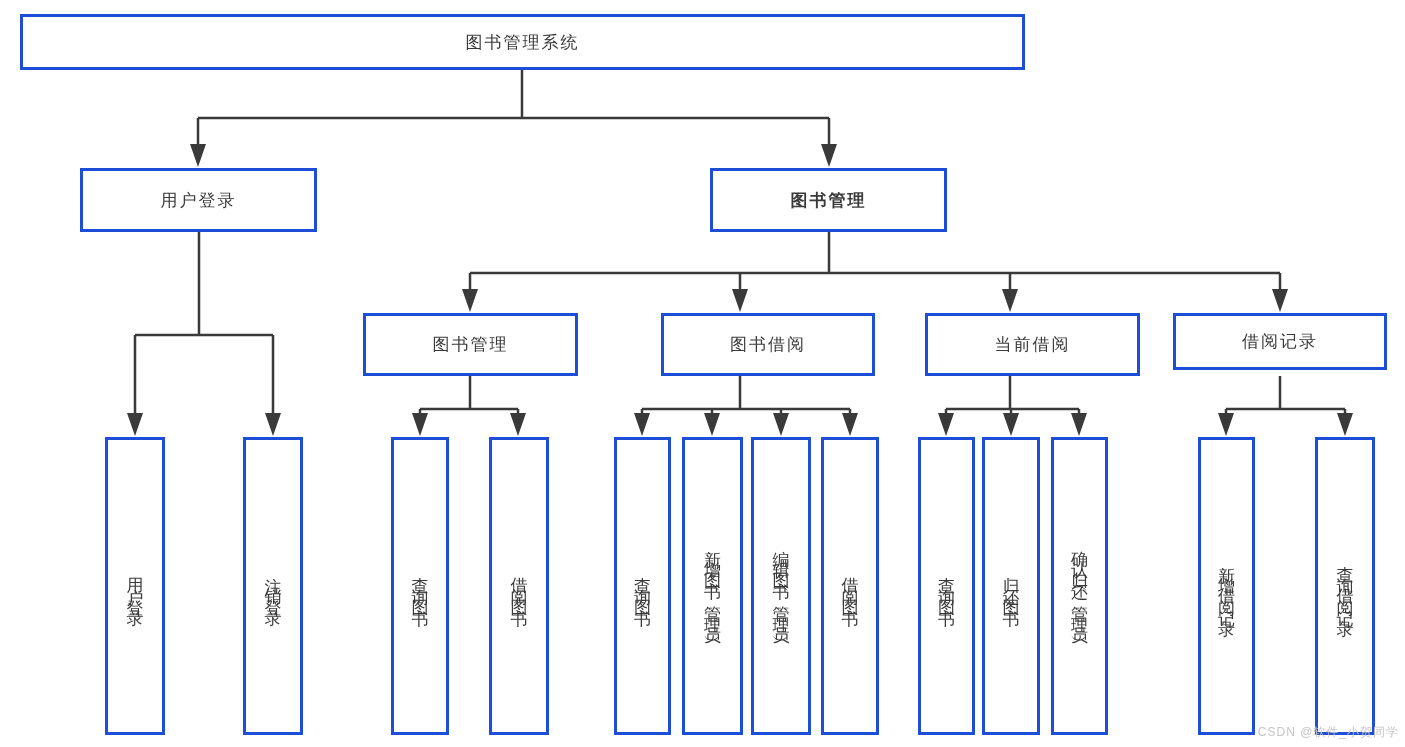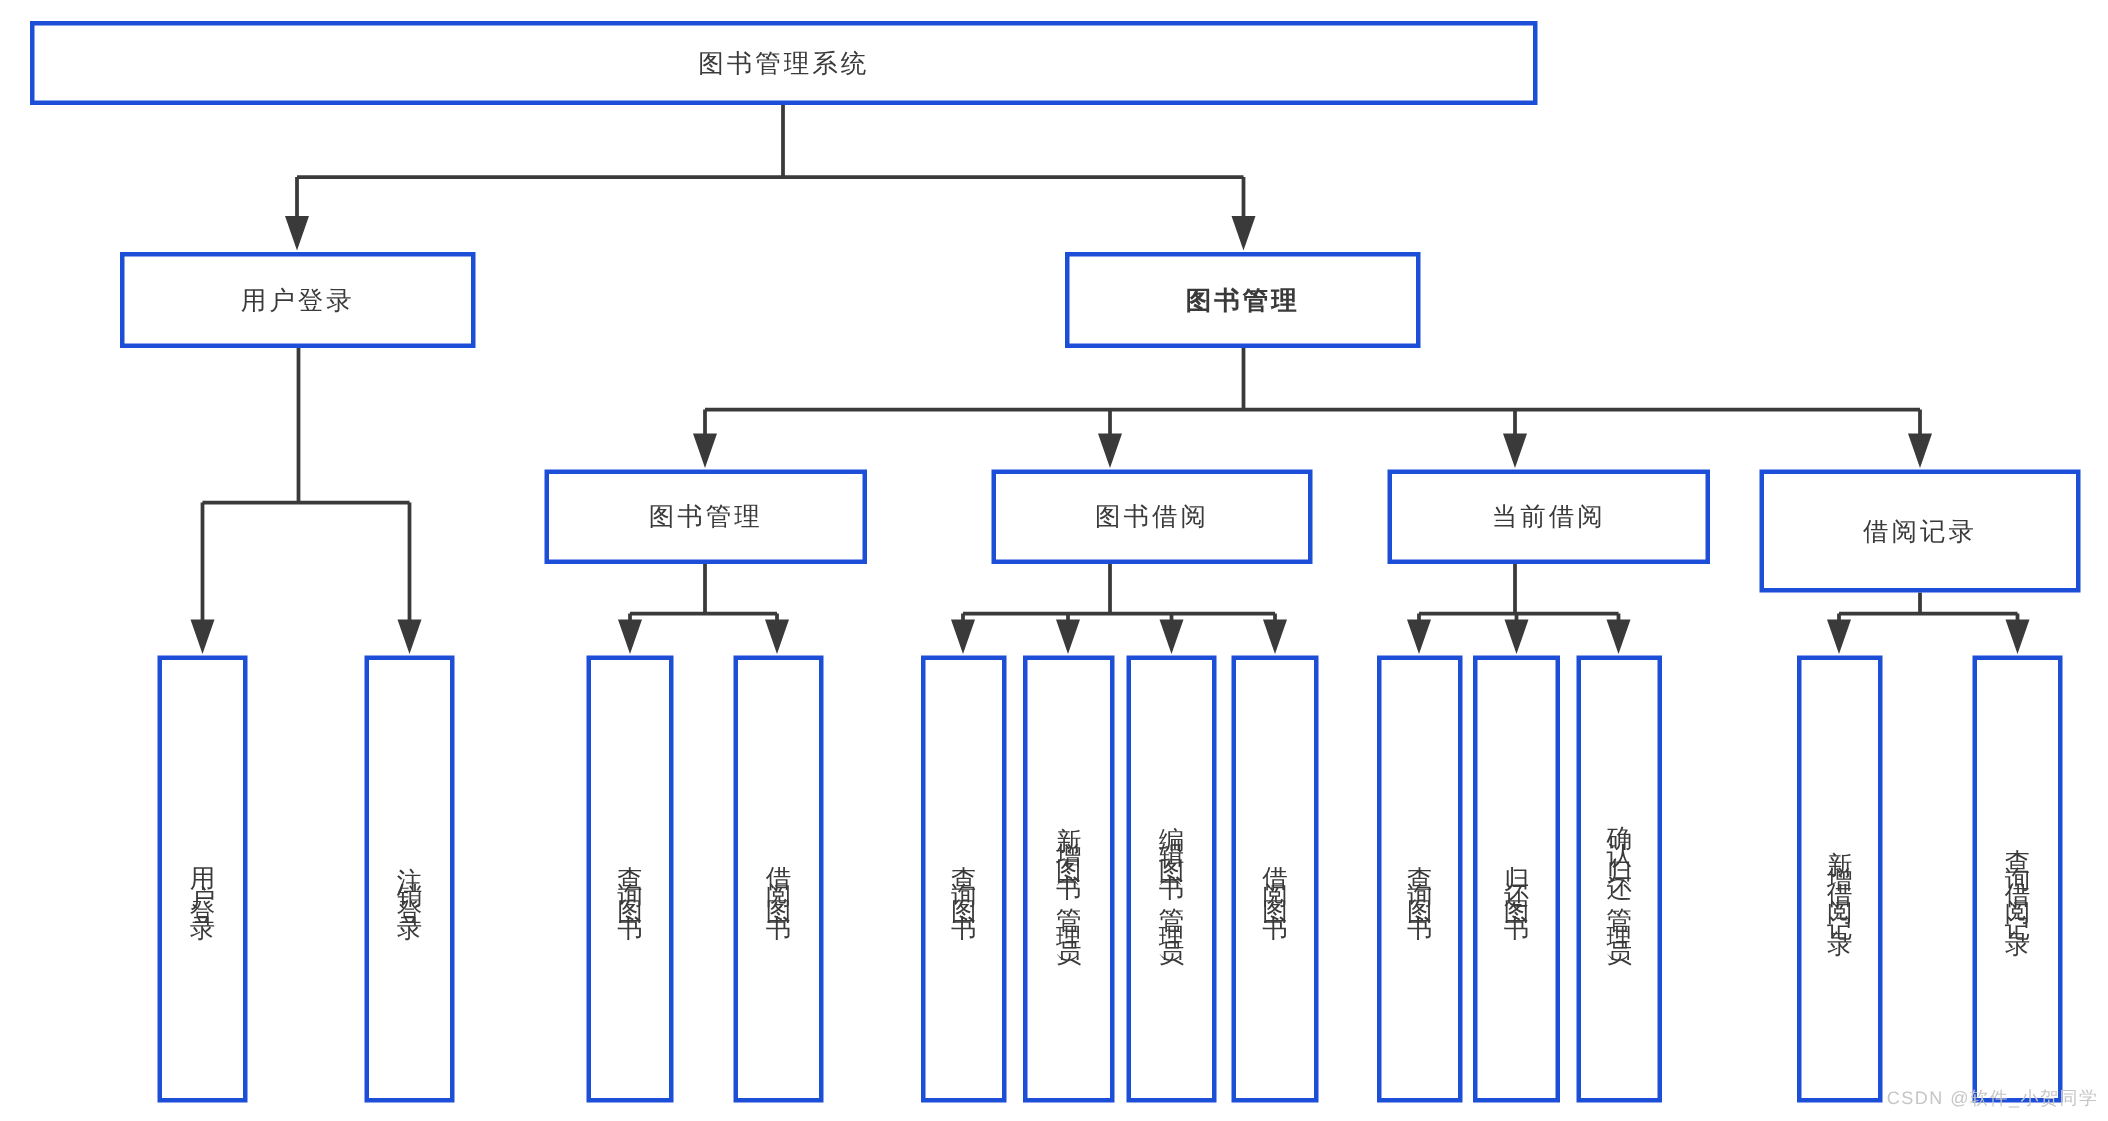--- a/index.html
+++ b/index.html
@@ -39,21 +39,21 @@
     line-height: 1;
     white-space: nowrap;
   }
   
   .n-root   { left: 20px;   top: 14px;  width: 1005px; height: 56px; }
   .n-l2a    { left: 80px;   top: 168px; width: 237px;  height: 64px; }
   .n-l2b    { left: 710px;  top: 168px; width: 237px;  height: 64px; font-weight: bold; }
   .n-l3a    { left: 363px;  top: 313px; width: 215px;  height: 63px; }
   .n-l3b    { left: 633px;  top: 313px; width: 214px;  height: 63px; margin-left: 28px; }
   .n-l3c    { left: 925px;  top: 313px; width: 215px;  height: 63px; }
-  .n-l3d    { left: 1173px; top: 313px; width: 214px;  height: 82px; }
+  .n-l3d    { left: 1173px; top: 313px; width: 214px;  height: 57px; }
   .leaf     { top: 437px; height: 298px; }
   .n-g1i0   { left: 105px;  width: 60px; }
   .n-g1i1   { left: 243px;  width: 60px; }
   .n-g2i0   { left: 391px;  width: 58px; }
   .n-g2i1   { left: 489px;  width: 60px; }
   .n-g3i0   { left: 614px;  width: 57px; }
   .n-g3i1   { left: 682px;  width: 61px; }
   .n-g3i2   { left: 751px;  width: 60px; }
   .n-g3i3   { left: 821px;  width: 58px; }
   .n-g4i0   { left: 918px;  width: 57px; }

